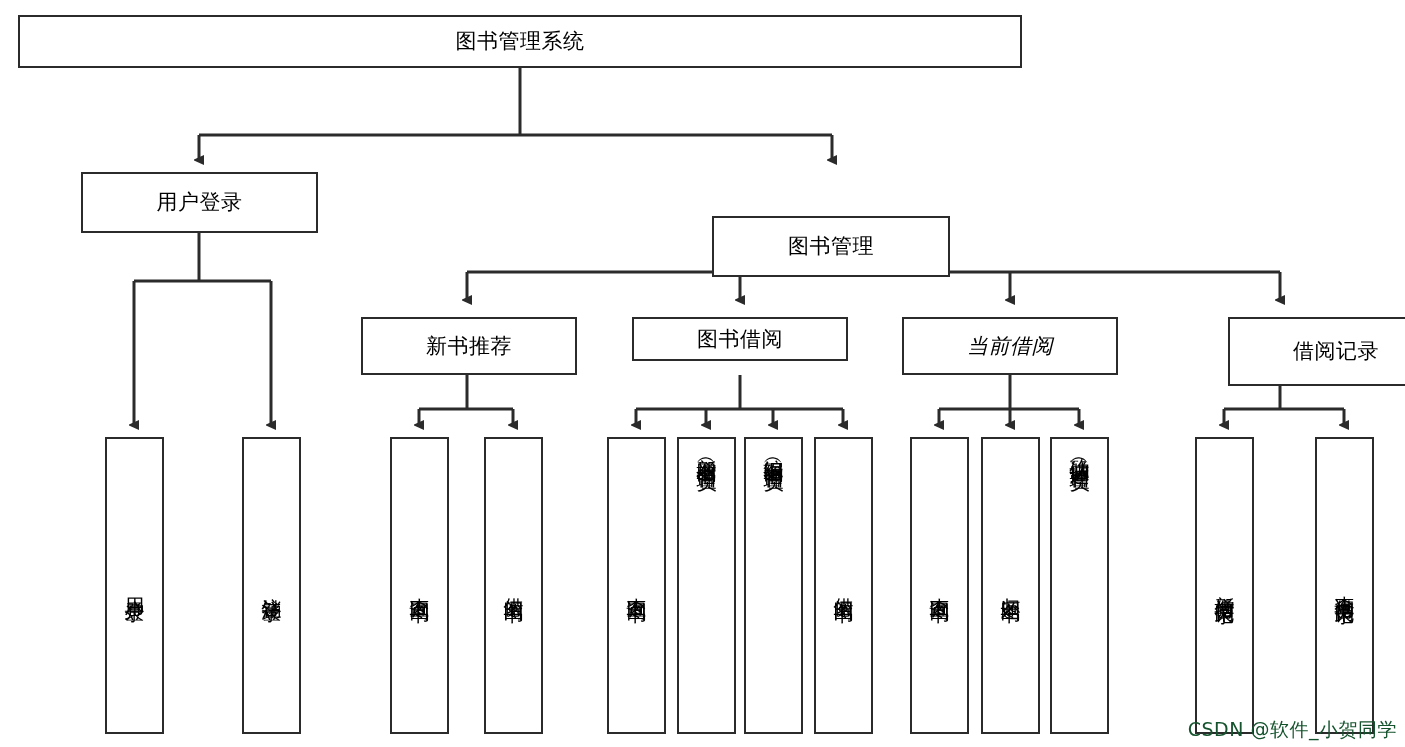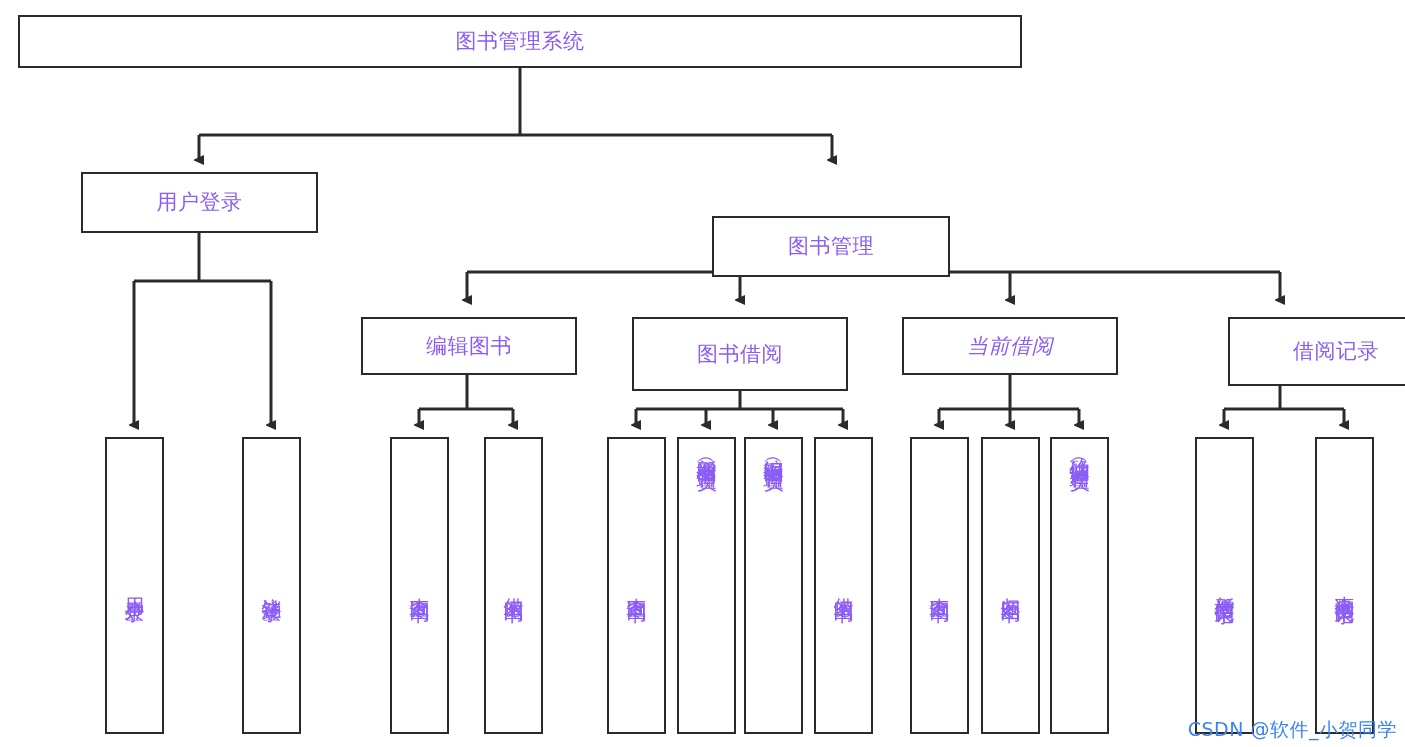--- a/index.html
+++ b/index.html
@@ -25,21 +25,21 @@
     height: 747px;
   }
   .node {
     position: absolute;
     box-sizing: border-box;
     border: 2.5px solid #2b2b2b;
     background: #ffffff;
     display: flex;
     align-items: center;
     justify-content: center;
-    color: #8b5cf6;
+    color: #000000;
     font-size: 21px;
     line-height: 1.15;
     letter-spacing: 0.5px;
     z-index: 2;
   }
   .node.vert {
     font-size: 20px;
     letter-spacing: 1px;
     padding: 4px 0;
     align-items: flex-start;
@@ -53,21 +53,21 @@
     letter-spacing: 2px;
   }
   .node.vert.midstart {
     align-items: center;
   }
   .watermark {
     position: absolute;
     right: 8px;
     bottom: 4px;
     font-size: 19px;
-    color: #3b82f6;
+    color: #14532d;
     letter-spacing: 0.5px;
     z-index: 5;
     white-space: nowrap;
   }
 </style>
 </head>
 <body>
 
 <div id="canvas">
 
@@ -126,23 +126,23 @@
   </div>
 
   <div class="node" style="left:81px; top:172px; width:237px; height:61px;">
     <span>用户登录</span>
   </div>
   <div class="node" style="left:712px; top:172px; width:238px; height:61px;margin-top:44px;">
     <span>图书管理</span>
   </div>
 
   <div class="node" style="left:361px; top:317px; width:216px; height:58px;">
-    <span>编辑图书</span>
+    <span>新书推荐</span>
   </div>
-  <div class="node" style="left:632px; top:317px; width:216px; height:74px;">
+  <div class="node" style="left:632px; top:317px; width:216px; height:44px;">
     <span>图书借阅</span>
   </div>
   <div class="node" style="left:902px; top:317px; width:216px; height:58px;font-style:italic;">
     <span>当前借阅</span>
   </div>
   <div class="node" style="left:1228px; top:317px; width:216px; height:69px;">
     <span>借阅记录</span>
   </div>
 
   <div class="node vert midstart" style="left:105px; top:437px; width:59px; height:297px;">

